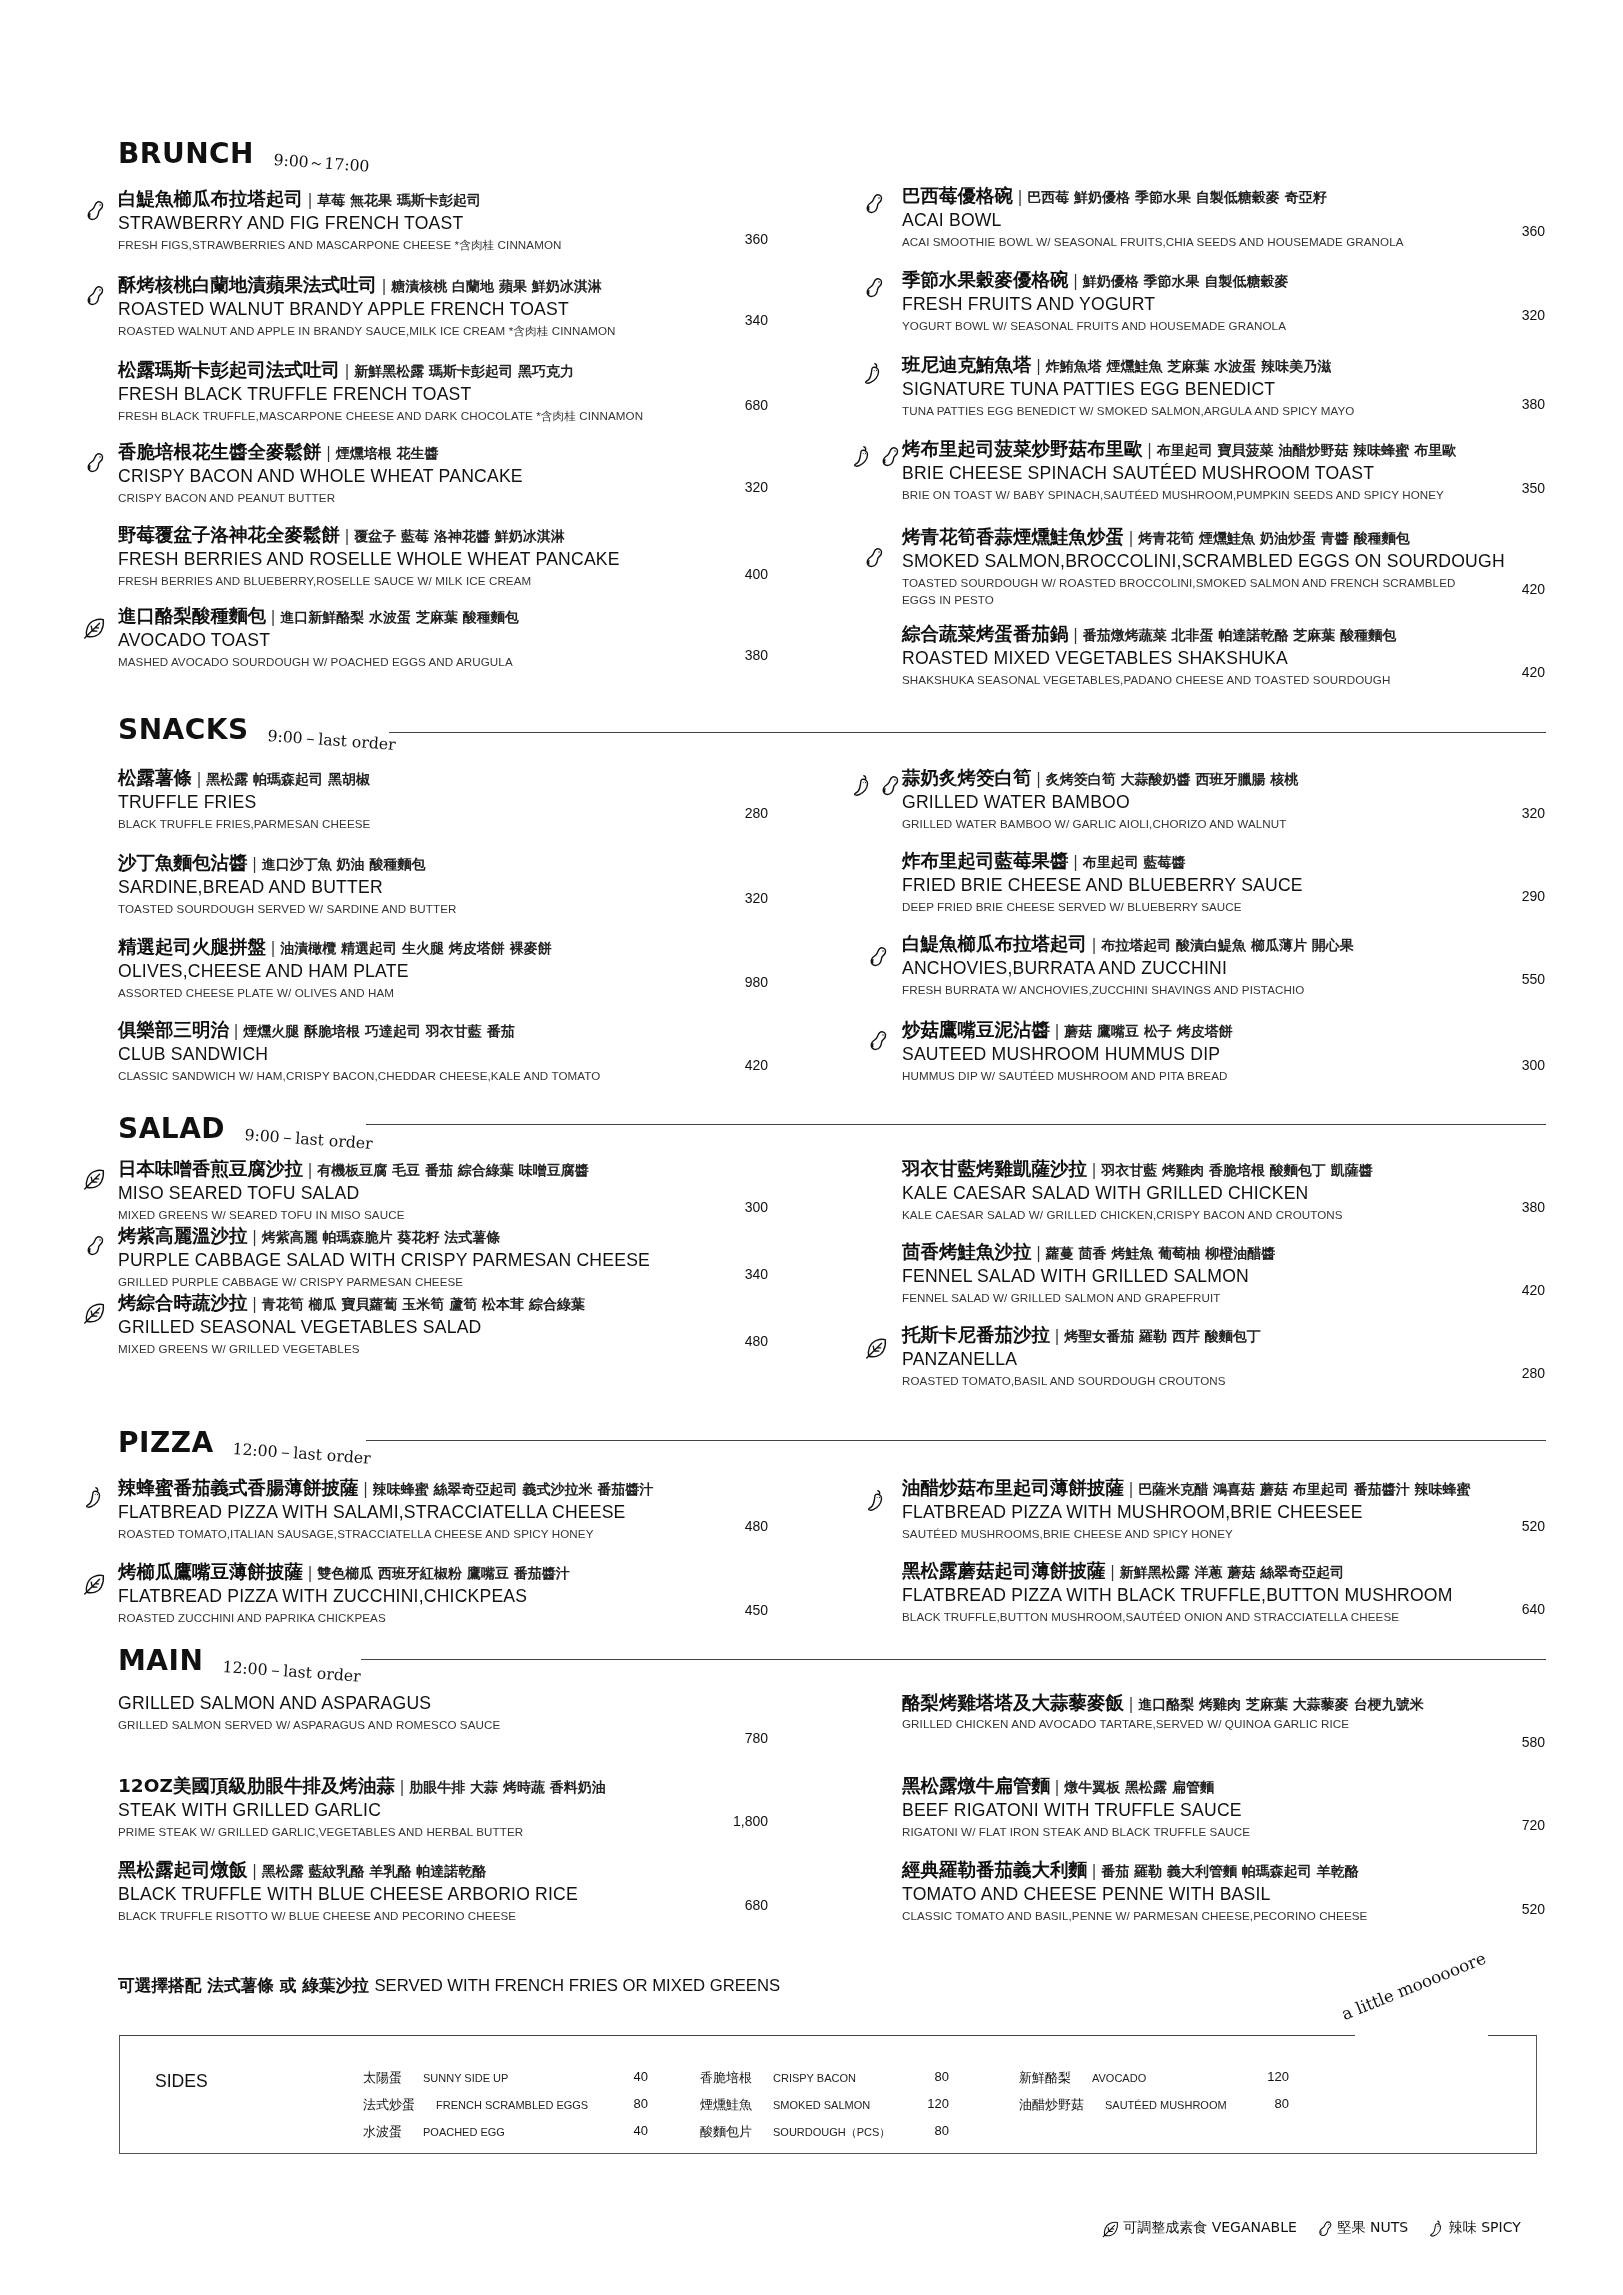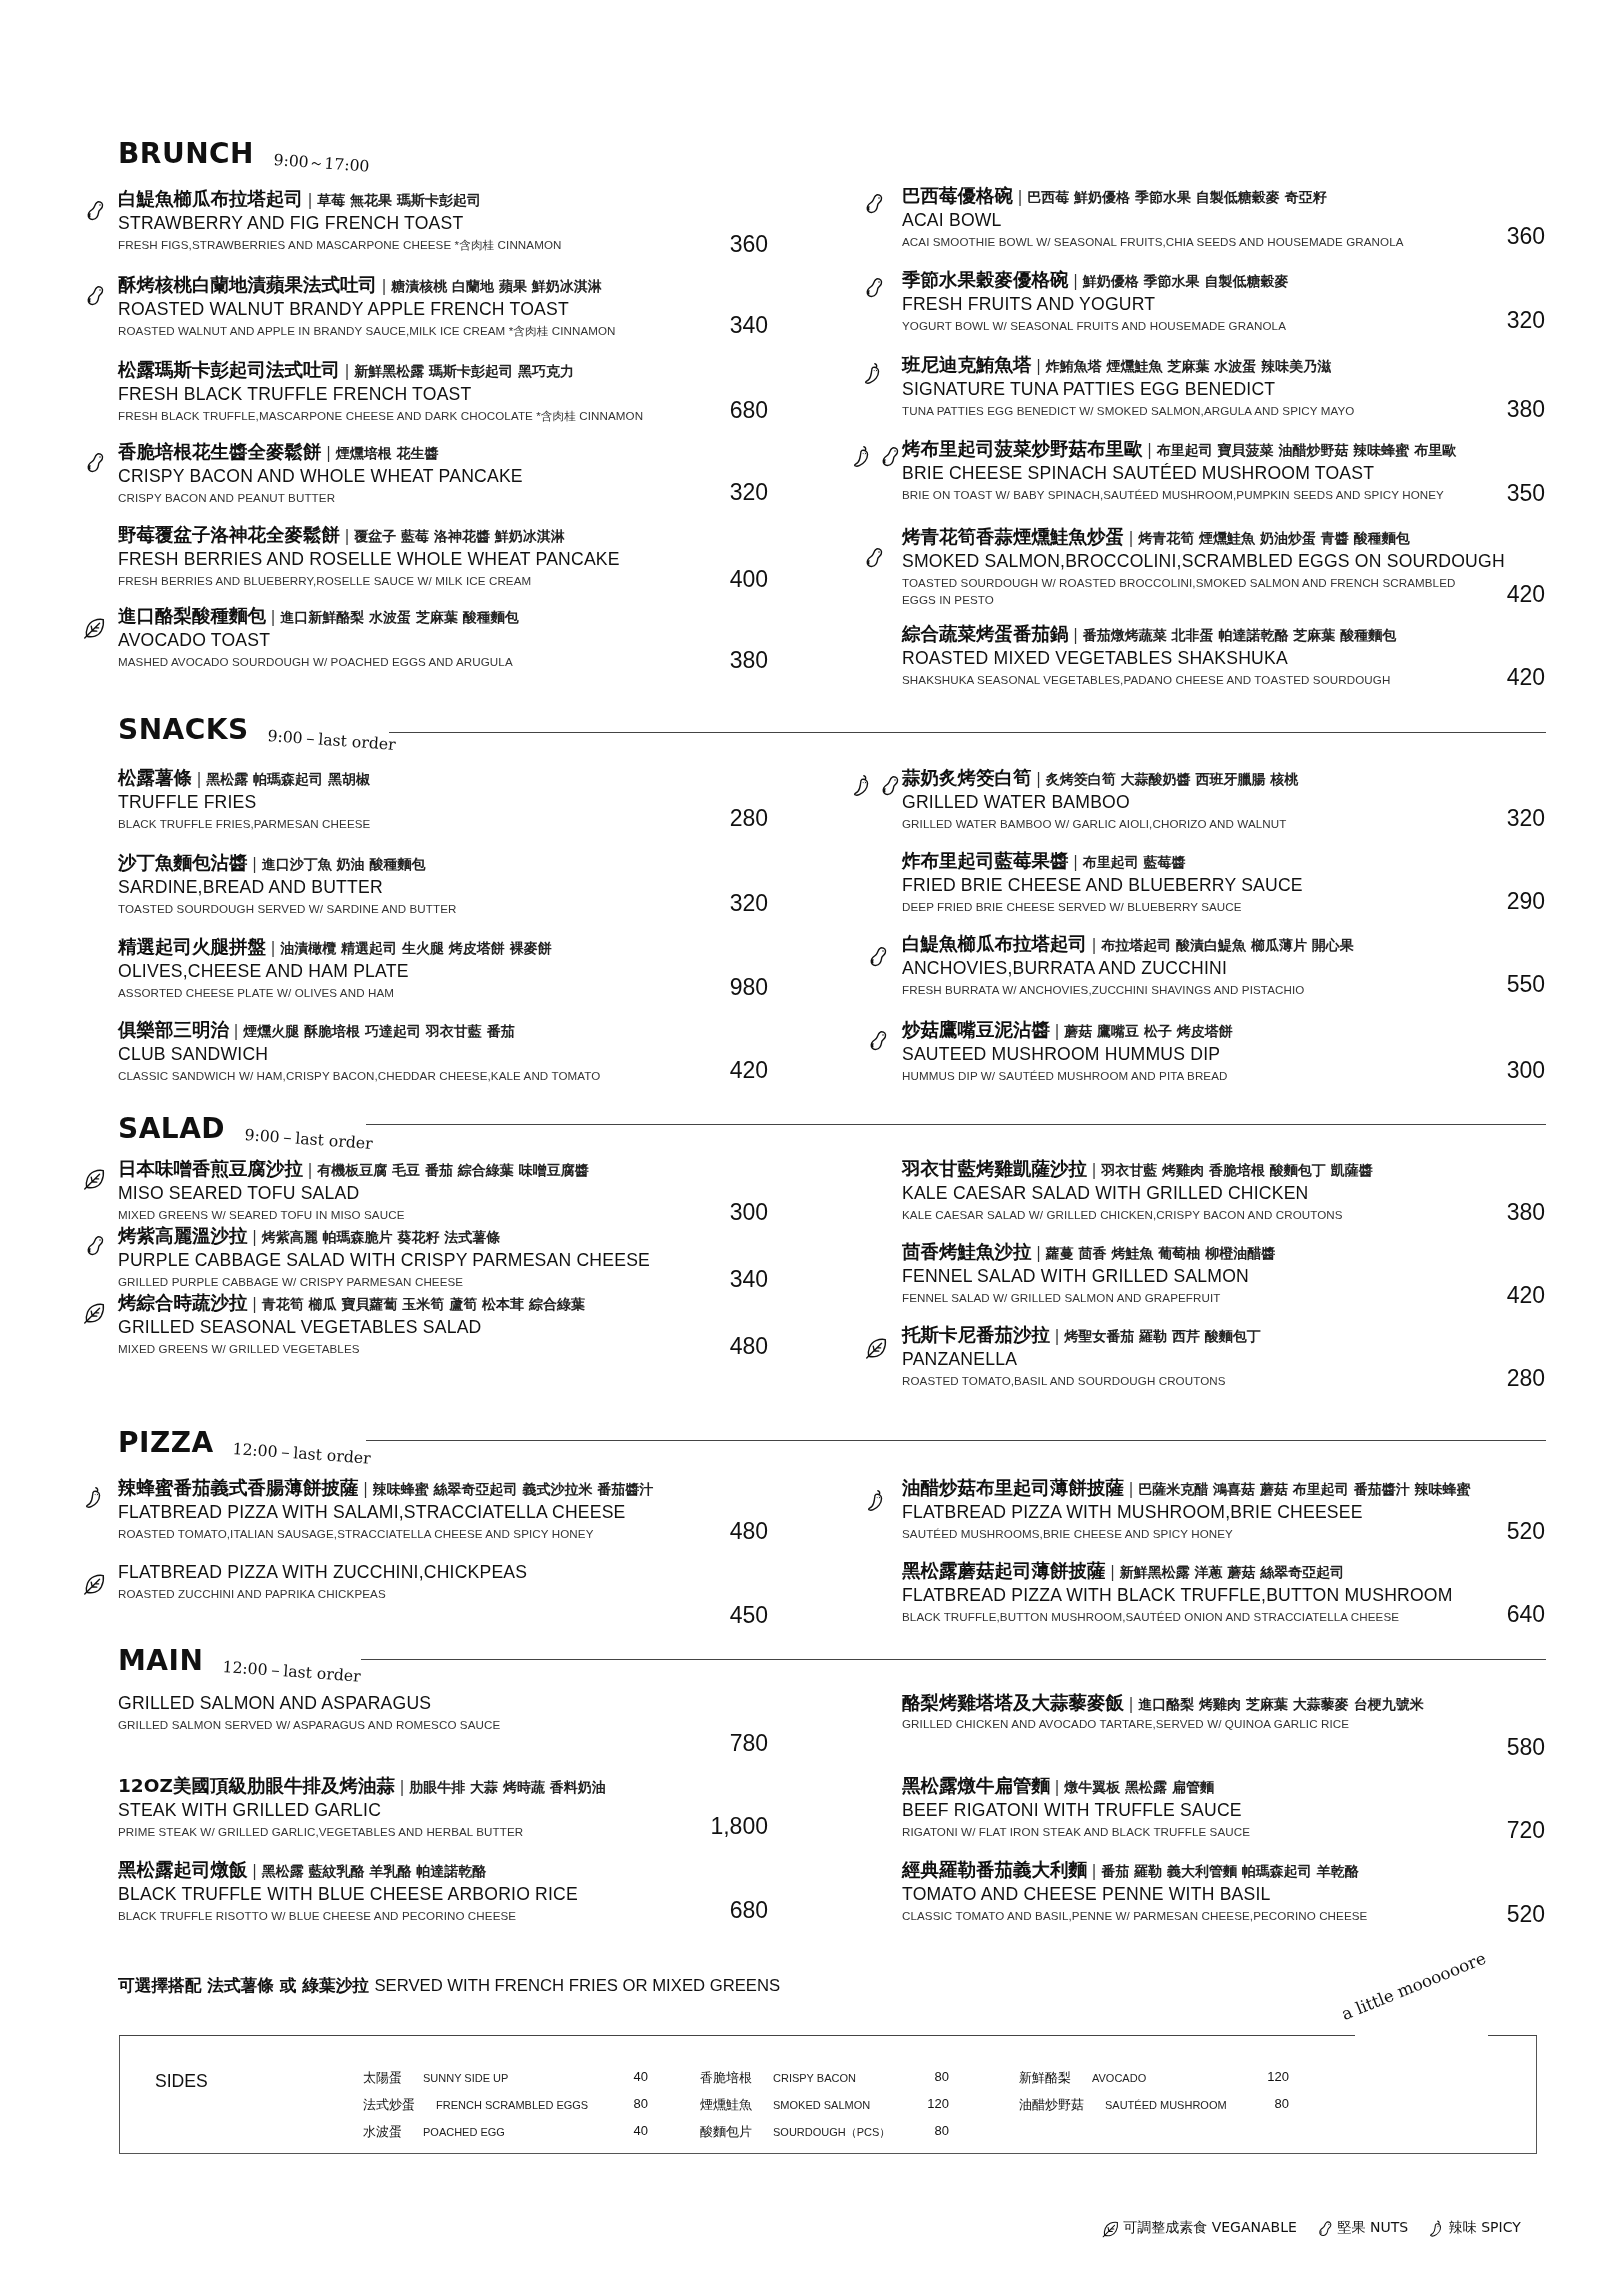--- a/index.html
+++ b/index.html
@@ -7,21 +7,21 @@
   .sec-title{position:absolute;display:flex;align-items:flex-end;}
   .sec-name{font-family:"DejaVu Sans",sans-serif;font-weight:bold;font-size:28px;letter-spacing:0.5px;line-height:1;}
   .sec-hours{font-family:"DejaVu Serif",serif;font-size:15.7px;margin-left:18.5px;transform:rotate(4deg);transform-origin:left bottom;line-height:1;}
   .sec-rule{position:absolute;height:1.4px;background:#444;}
   .item{position:absolute;width:648px;}
   .item .zh{font-size:18.5px;font-weight:bold;line-height:1.3;white-space:nowrap;}
   .item .zh .sep{font-weight:normal;color:#333;margin:0 4.6px;font-size:15px;}
   .item .zh .ing{font-weight:bold;font-size:14px;color:#222;}
   .item .en{font-family:"Liberation Sans",sans-serif;font-size:17.6px;letter-spacing:0.2px;line-height:1.35;margin-top:1px;white-space:nowrap;}
   .item .desc{font-family:"Liberation Sans",sans-serif;font-size:11.6px;color:#333;line-height:1.5;letter-spacing:0.1px;}
-  .item .price{position:absolute;right:0;font-family:"Liberation Sans",sans-serif;font-size:23px;}
+  .item .price{position:absolute;right:0;font-family:"Liberation Sans",sans-serif;font-size:14px;}
   .icons{position:absolute;display:flex;gap:2.8px;}
   .icons svg{width:24px;height:24px;}
   .note{position:absolute;left:118px;top:1974px;font-size:16.7px;white-space:nowrap;}
   .note .zh{font-weight:bold;}
   .note .en{font-family:"Liberation Sans",sans-serif;}
   .sides-box{position:absolute;left:119px;top:2035px;width:1416px;height:118px;border:1.4px solid #555;border-top:none;}
   .sides-top-l{position:absolute;left:119px;top:2035px;width:1236px;height:1.4px;background:#444;}
   .sides-top-r{position:absolute;left:1488px;top:2035px;width:49px;height:1.4px;background:#444;}
   .sides-label{position:absolute;left:155px;top:2071px;font-family:"Liberation Sans",sans-serif;font-size:17.6px;}
   .side{position:absolute;font-size:13px;white-space:nowrap;}
@@ -345,20 +345,21 @@
   <div class="en">FLATBREAD PIZZA WITH SALAMI,STRACCIATELLA CHEESE</div>
   <div class="desc">ROASTED TOMATO,ITALIAN SAUSAGE,STRACCIATELLA CHEESE AND SPICY HONEY</div>
   <div class="price" style="top:42px">480</div>
 </div>
 <div class="icons" style="left:82px;top:1571px">
     <svg viewBox="0 0 52 52">
       <use href="#ic-vegan"></use>
     </svg>
   </div>
 <div class="item" style="left:118px;top:1560px;width:650px">
+  <div class="zh"><span>烤櫛瓜鷹嘴豆薄餅披薩</span><span class="sep">|</span><span class="ing">雙色櫛瓜 西班牙紅椒粉 鷹嘴豆 番茄醬汁</span></div>
   <div class="en">FLATBREAD PIZZA WITH ZUCCHINI,CHICKPEAS</div>
   <div class="desc">ROASTED ZUCCHINI AND PAPRIKA CHICKPEAS</div>
   <div class="price" style="top:42px">450</div>
 </div>
 
 <div class="icons" style="left:864px;top:1488px">
     <svg viewBox="0 0 52 52">
       <use href="#ic-spicy"></use>
     </svg>
   </div>

